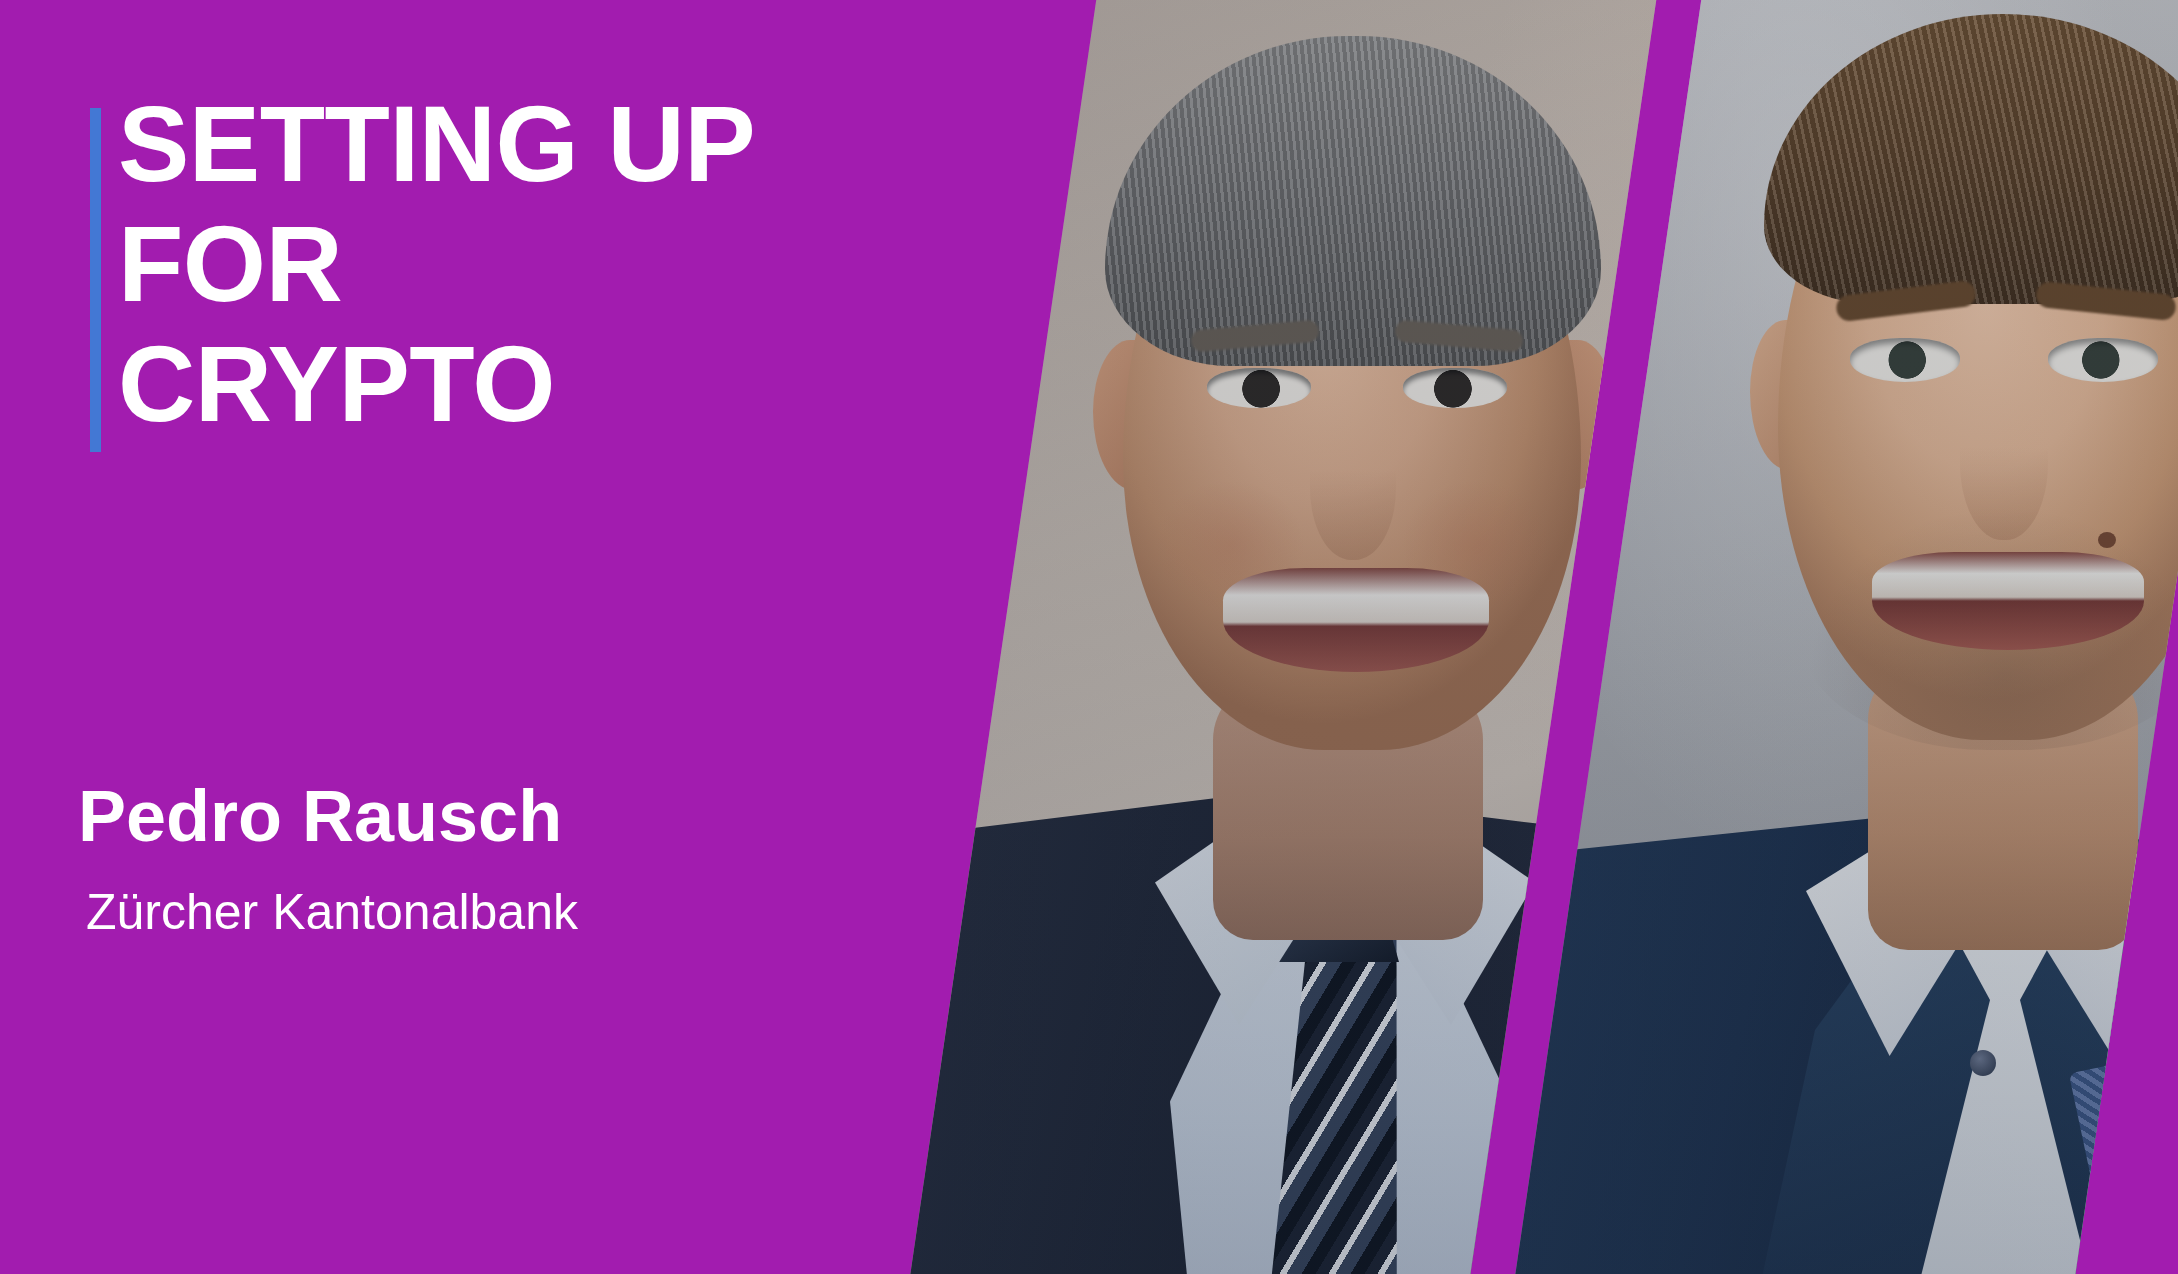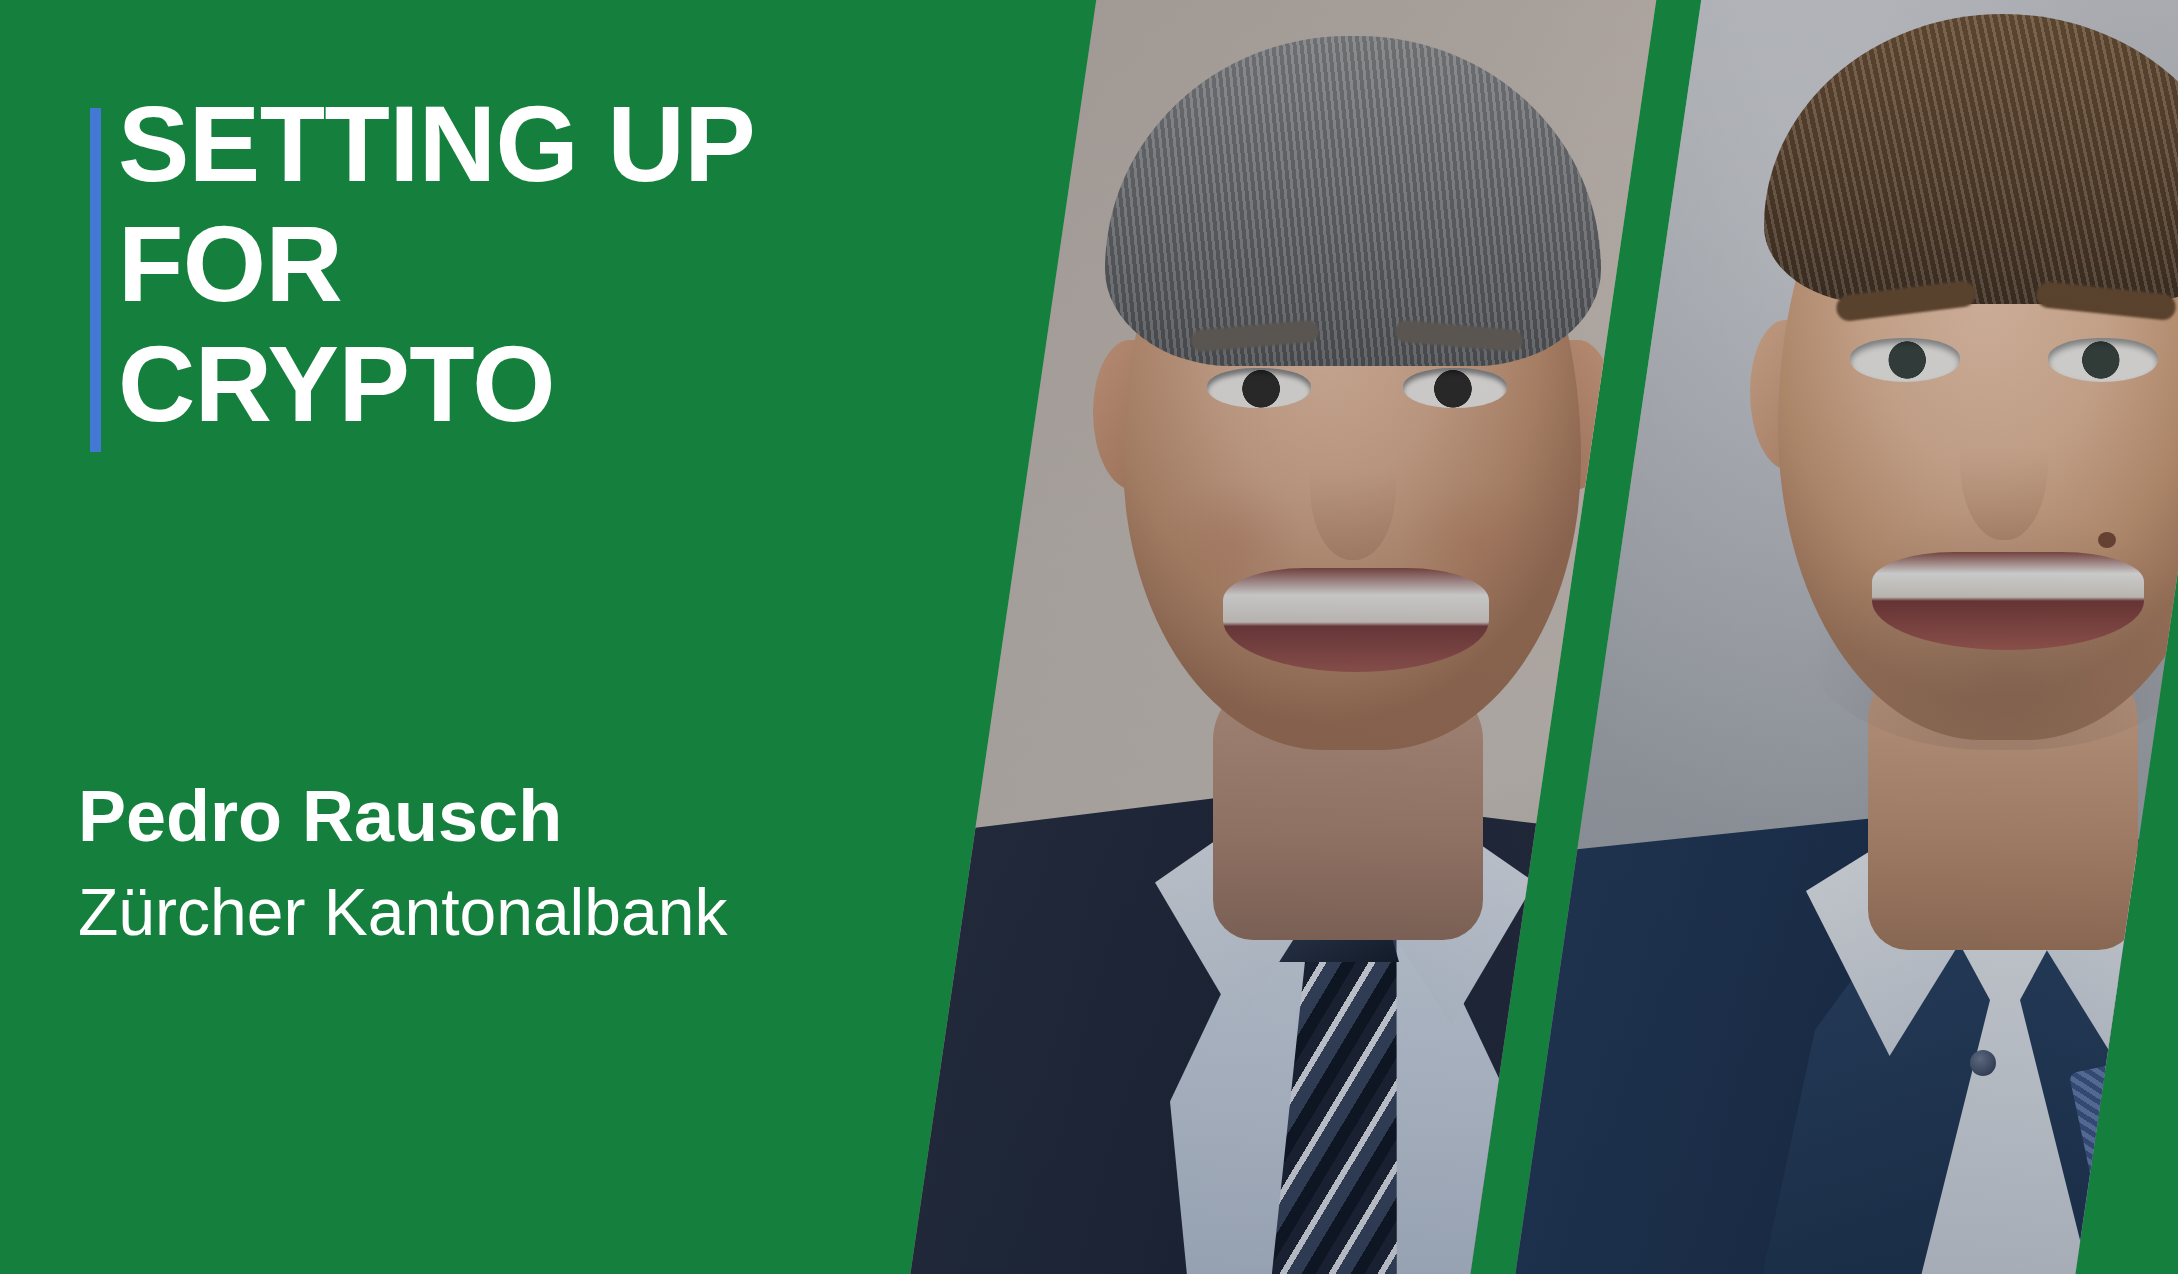--- a/index.html
+++ b/index.html
@@ -7,21 +7,21 @@
     padding: 0;
     background: #0f1e32;
   }
   * { box-sizing: border-box; }
 
   #stage {
     position: relative;
     width: 2178px;
     height: 1274px;
     overflow: hidden;
-    background: #15803d;
+    background: #a21caf;
     font-family: "Liberation Sans", sans-serif;
   }
 
   
   .photo-band {
     position: absolute;
     top: -60px;
     height: 1420px;
     overflow: hidden;
     transform: skewX(-8.3deg);
@@ -274,22 +274,22 @@
     color: #ffffff;
   }
   .speaker-name {
     margin: 0;
     font-size: 72px;
     font-weight: 700;
     line-height: 96px;
     letter-spacing: 0px;
   }
   .org {
-    margin: 8px 0 0 0;
-    font-size: 66px;
+    margin: 8px 0 0 8px;
+    font-size: 50px;
     font-weight: 400;
     line-height: 80px;
     letter-spacing: 0px;
     text-align: center;
   }
 </style>
 </head>
 <body>
 
 <div id="stage">

